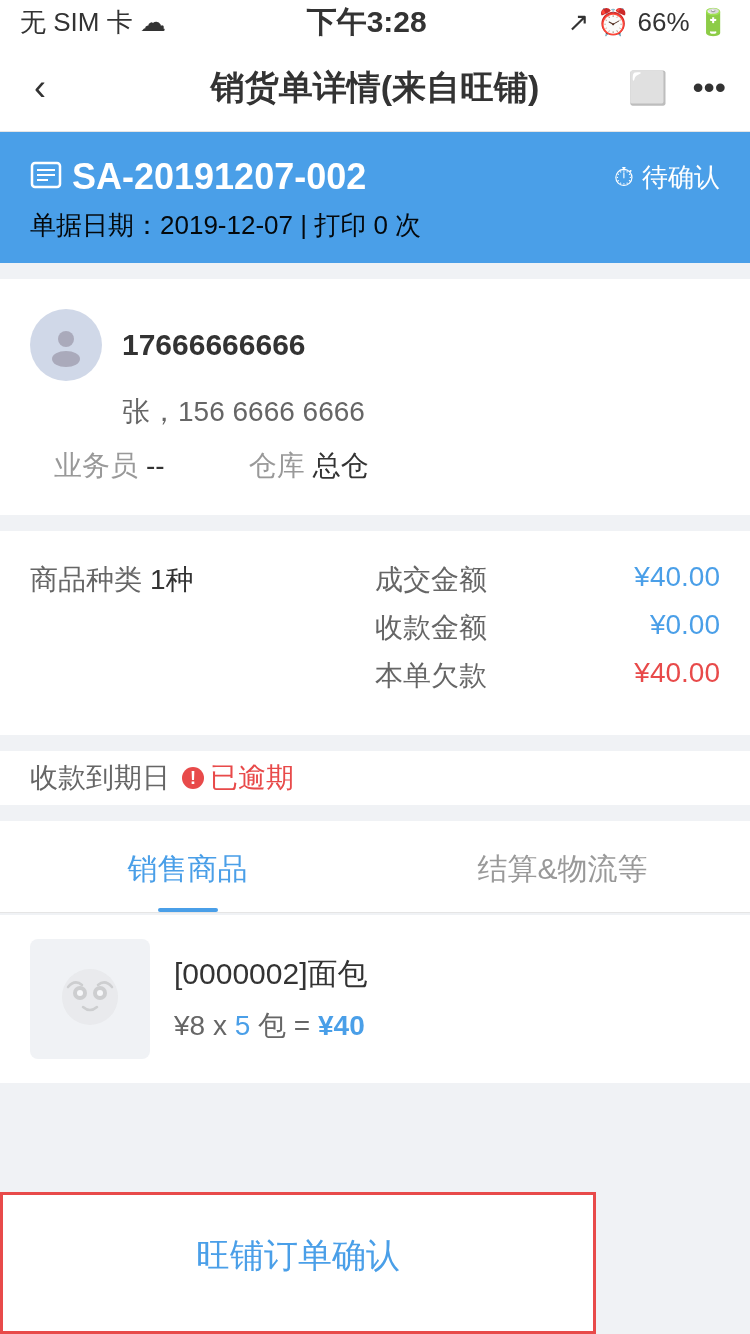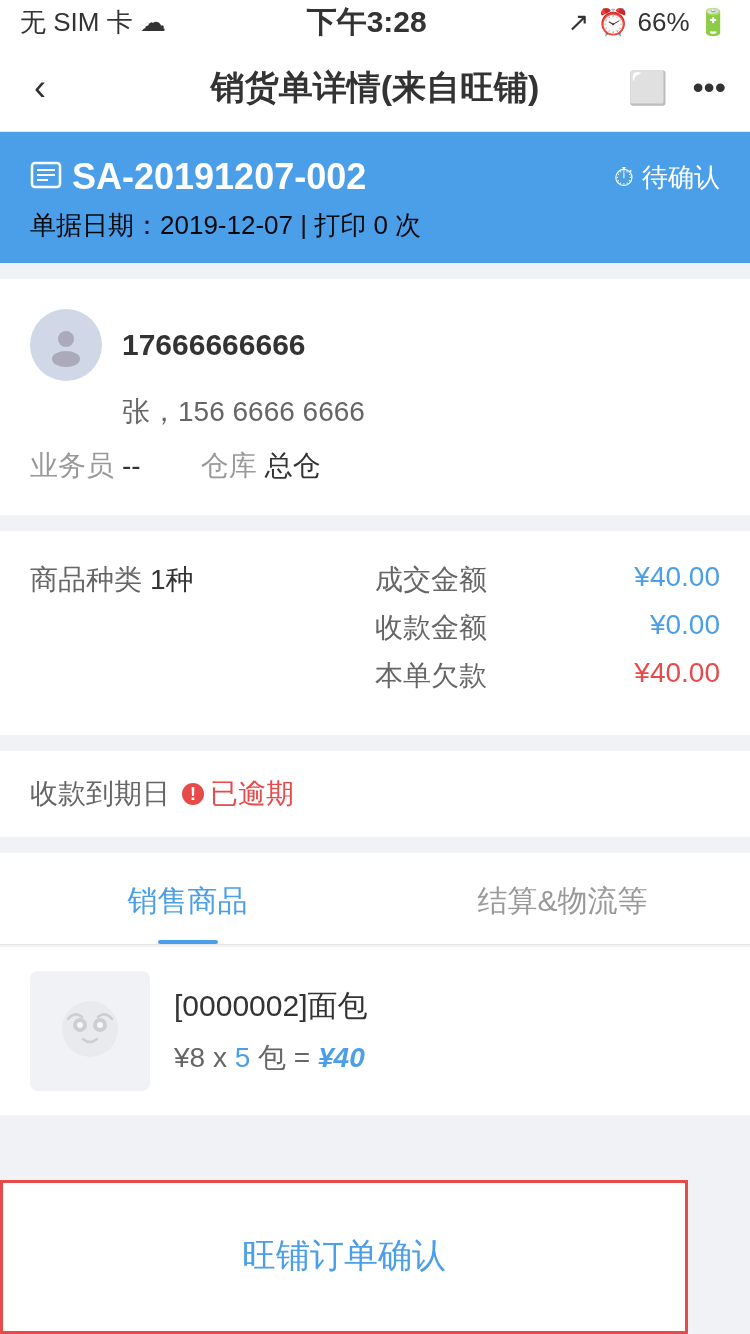--- a/index.html
+++ b/index.html
@@ -140,21 +140,21 @@
       font-size: 28px;
       color: #666;
       padding-left: 0;
     }
     .meta-item {
       display: flex;
       align-items: center;
       gap: 8px;
       margin-right: 60px;
     }
-    .meta-label { color: #999; }
+    .meta-label { color: #999; margin-left: 24px; }
     .meta-value { color: #333; }
 
     
     .summary-card {
       background: #fff;
       padding: 30px;
       margin-top: 16px;
       display: flex;
       align-items: flex-start;
     }
@@ -179,21 +179,21 @@
       font-size: 28px;
       margin-bottom: 10px;
     }
     .summary-amount-label { color: #666; }
     .amount-blue { color: #4a9fe8; font-weight: 500; }
     .amount-red { color: #e84a4a; font-weight: 500; }
 
     
     .due-date-card {
       background: #fff;
-      padding: 24px 30px;
+      padding: 8px 30px;
       margin-top: 16px;
       display: flex;
       align-items: center;
       gap: 12px;
       font-size: 28px;
       color: #666;
     }
     .overdue-badge {
       display: inline-flex;
       align-items: center;
@@ -279,36 +279,36 @@
       font-size: 30px;
       color: #333;
       font-weight: 500;
       margin-bottom: 12px;
     }
     .product-price {
       font-size: 28px;
       color: #666;
     }
     .product-price .quantity { color: #4a9fe8; }
-    .product-price .total { color: #4a9fe8; font-weight: 600; font-style: italic; }
+    .product-price .total { color: #4a9fe8; font-weight: 600; }
 
     
     .bottom-area {
       background: #f0f2f5;
       height: 280px;
     }
 
     
     .confirm-btn-wrapper {
       position: fixed;
       bottom: 0;
       left: 0;
-      width: 688px;
-      background: #fff;
-      padding: 28px 30px 30px;
+      width: 596px;
+      background: #fff;
+      padding: 16px 30px 30px;
       border: 3px solid #e84a4a;
     }
     .confirm-btn {
       width: 100%;
       height: 90px;
       background: #fff;
       border: none;
       border-radius: 8px;
       font-size: 34px;
       font-weight: 500;

